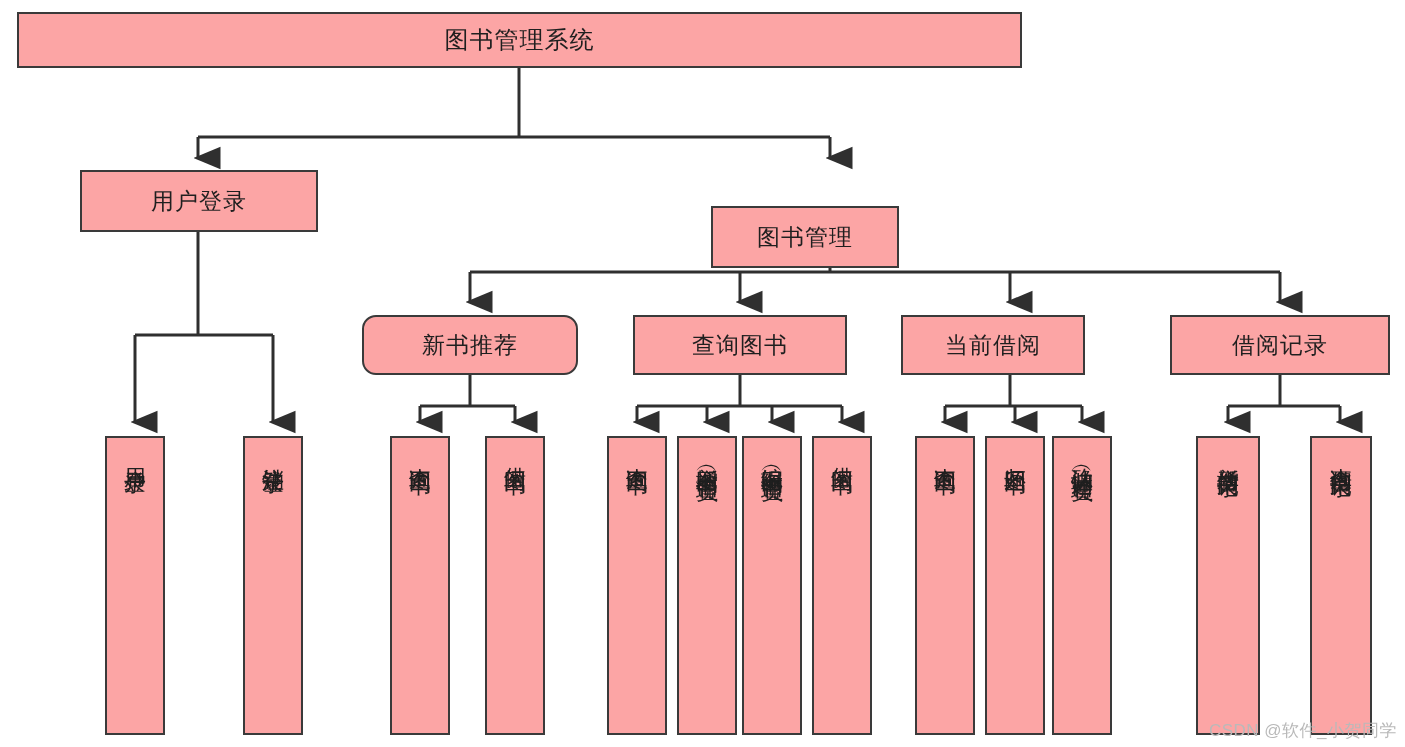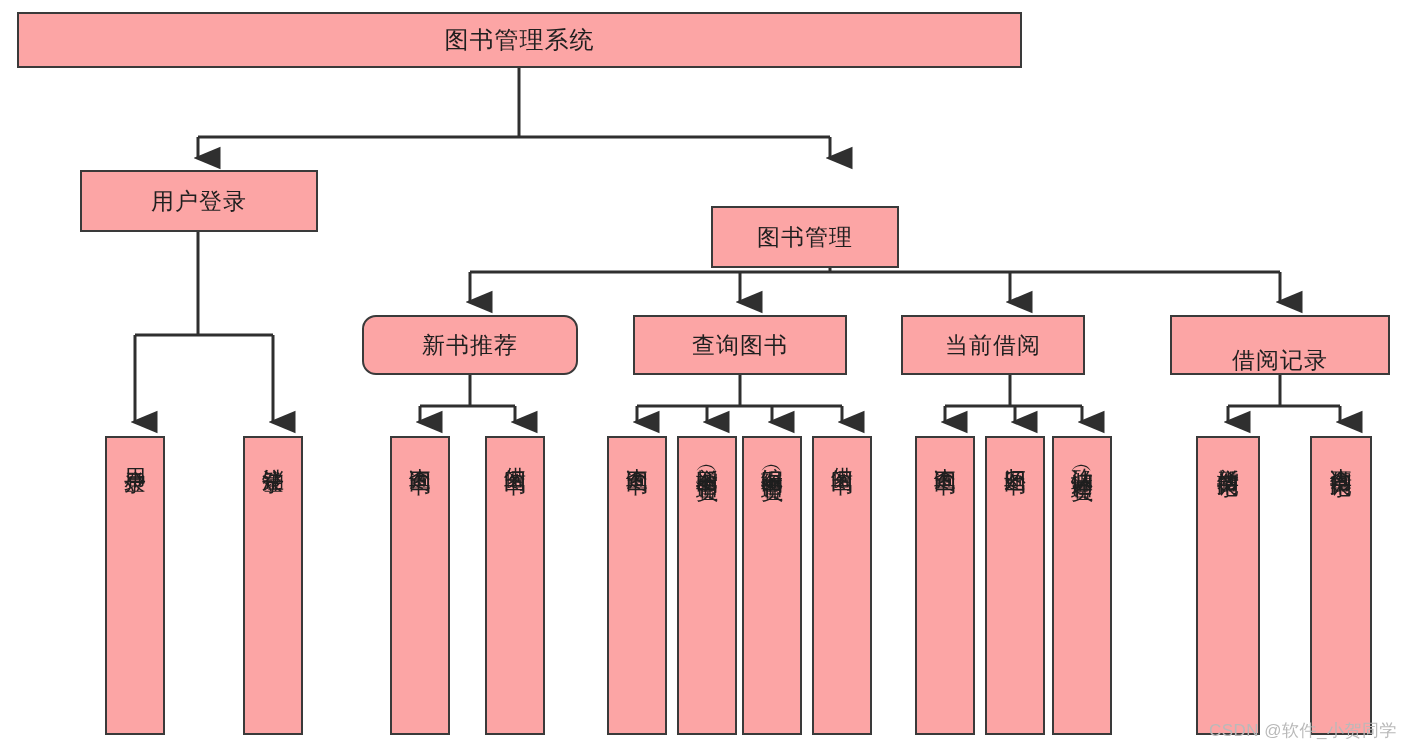--- a/index.html
+++ b/index.html
@@ -154,21 +154,21 @@
 
   <div class="node" style="left:362px; top:315px; width:216px; height:60px;border-radius:14px;">
     <span class="node-label">新书推荐</span>
   </div>
   <div class="node" style="left:633px; top:315px; width:214px; height:60px;">
     <span class="node-label">查询图书</span>
   </div>
   <div class="node" style="left:901px; top:315px; width:184px; height:60px;">
     <span class="node-label">当前借阅</span>
   </div>
-  <div class="node" style="left:1170px; top:315px; width:220px; height:60px;align-items:flex-end;">
+  <div class="node" style="left:1170px; top:315px; width:220px; height:60px;">
     <span class="node-label">借阅记录</span>
   </div>
 
   <div class="node leaf" style="left:105px; top:436px; width:60px; height:299px;">
     <div class="leaf-text-wrap">
       <span class="node-label">用户登录</span>
     </div>
   </div>
   <div class="node leaf" style="left:243px; top:436px; width:60px; height:299px;">
     <div class="leaf-text-wrap">

